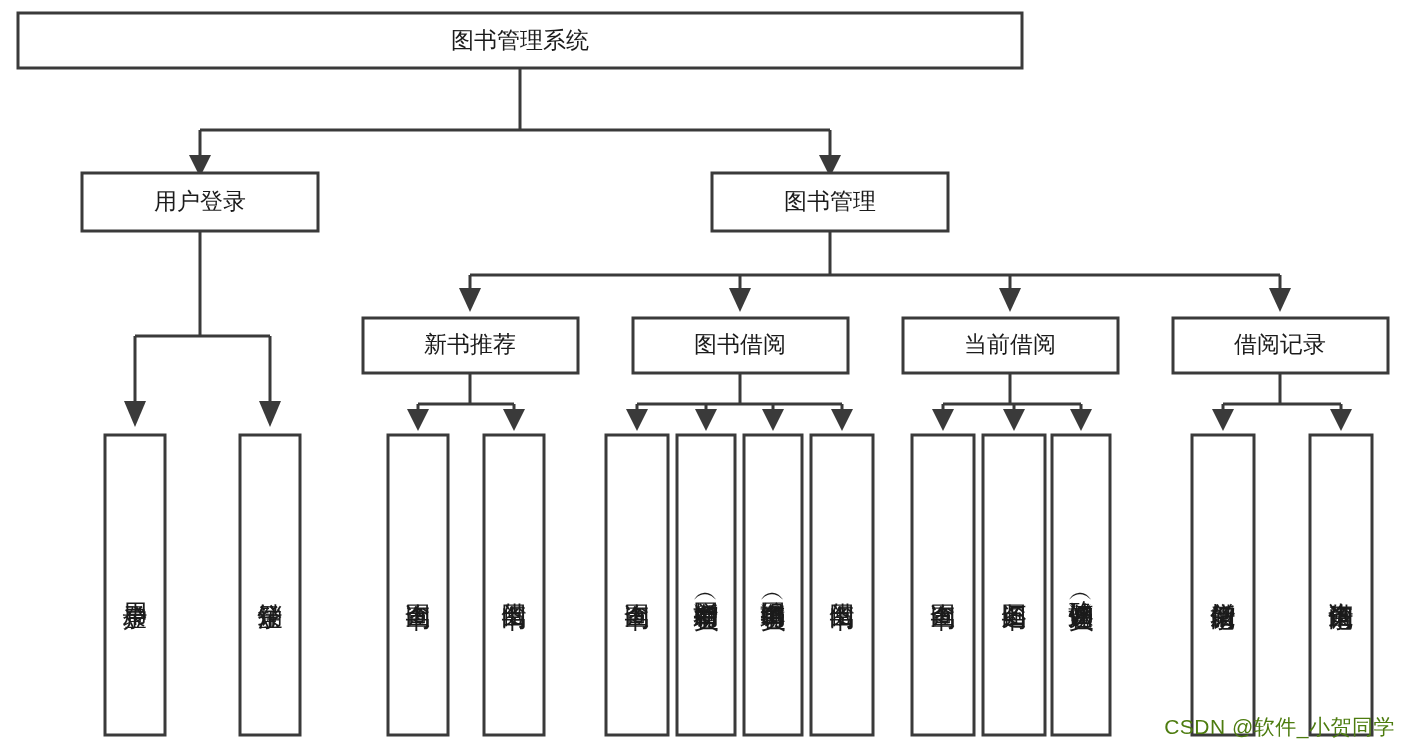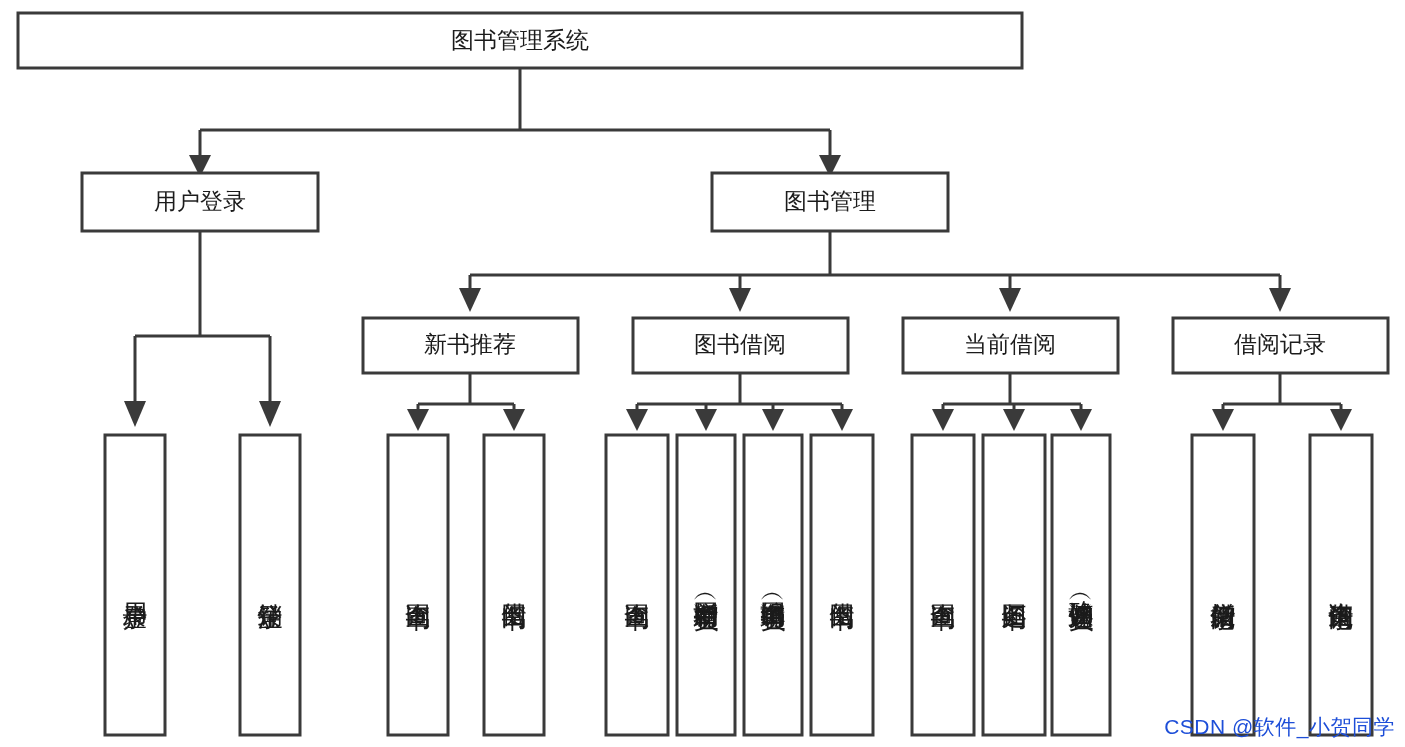--- a/index.html
+++ b/index.html
@@ -64,21 +64,21 @@
     display: flex;
     align-items: center;
     justify-content: center;
   }
   .watermark {
     position: absolute;
     right: 10px;
     bottom: 6px;
     font-family: "Liberation Sans", "DejaVu Sans", sans-serif;
     font-size: 21px;
-    color: #1d4ed8;
+    color: #4d7c0f;
     letter-spacing: 0.5px;
     user-select: none;
     pointer-events: none;
     white-space: nowrap;
   }
 </style>
 </head>
 <body>
 
 <svg id="diagram" viewBox="0 0 1405 747">

